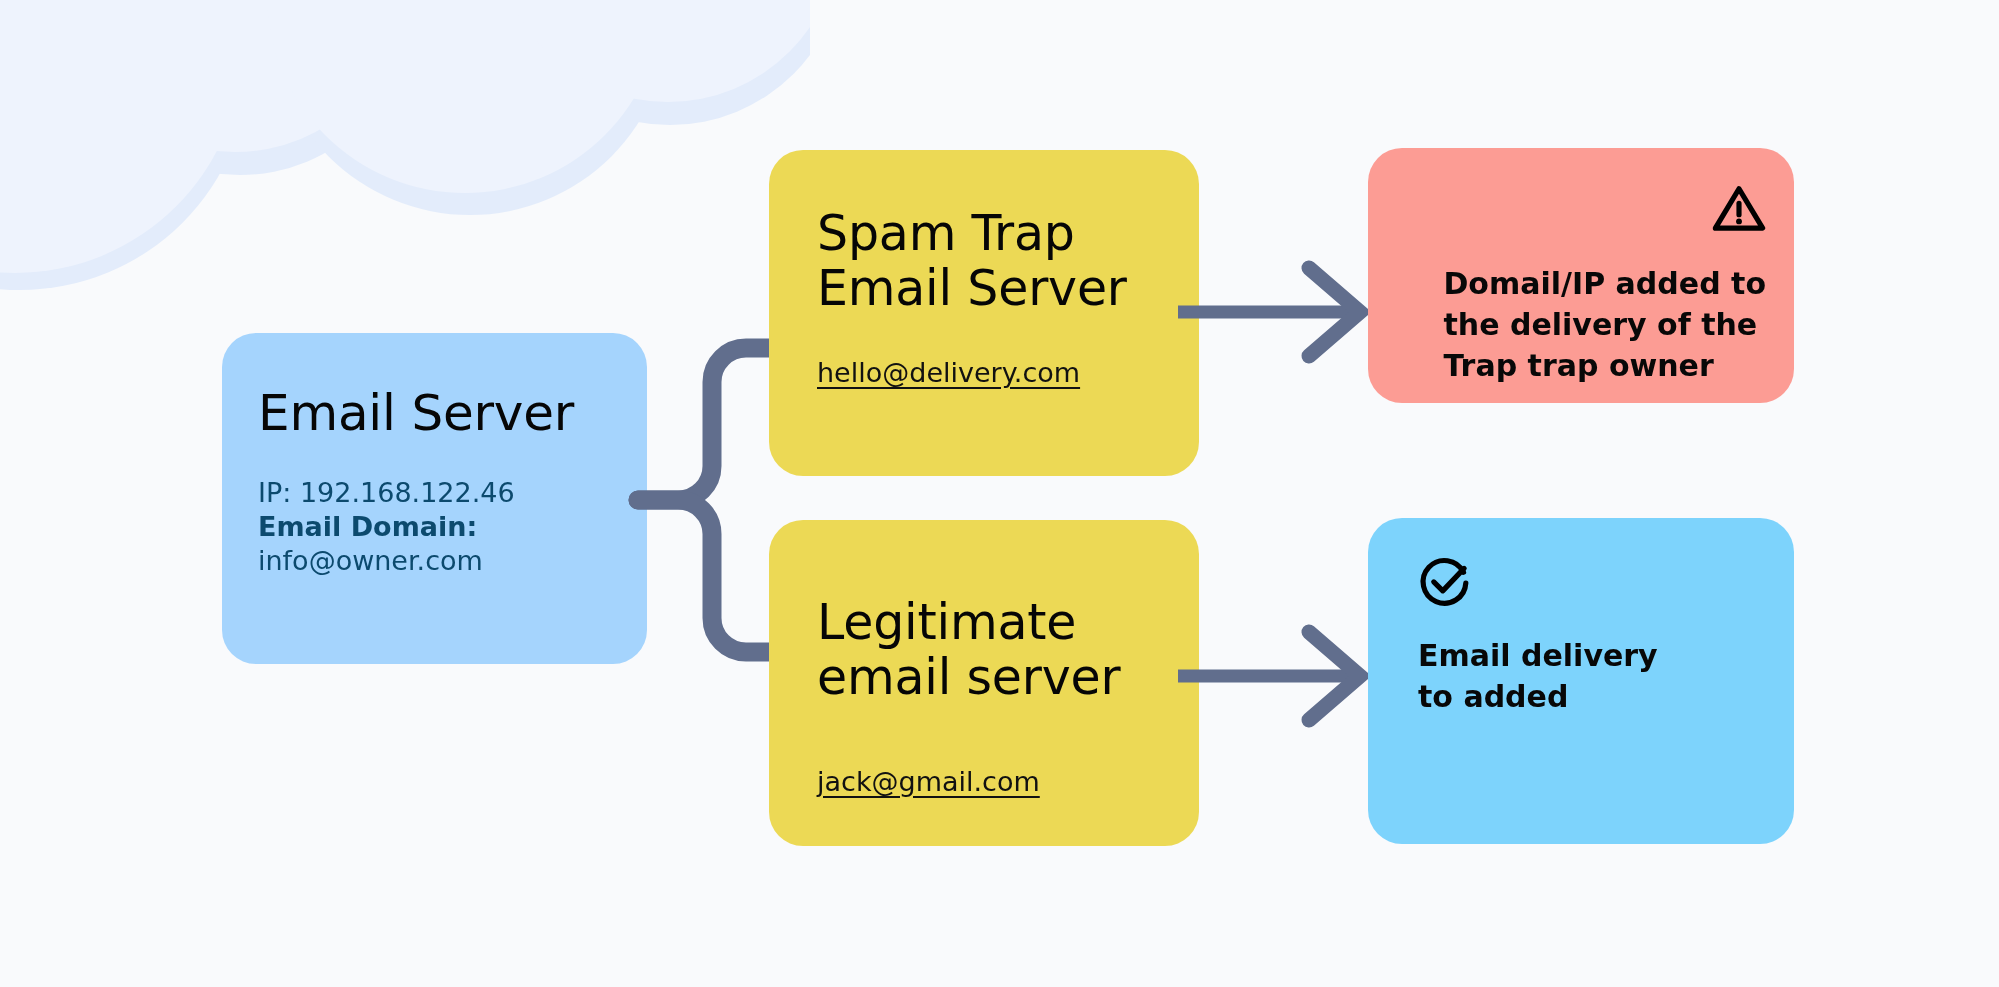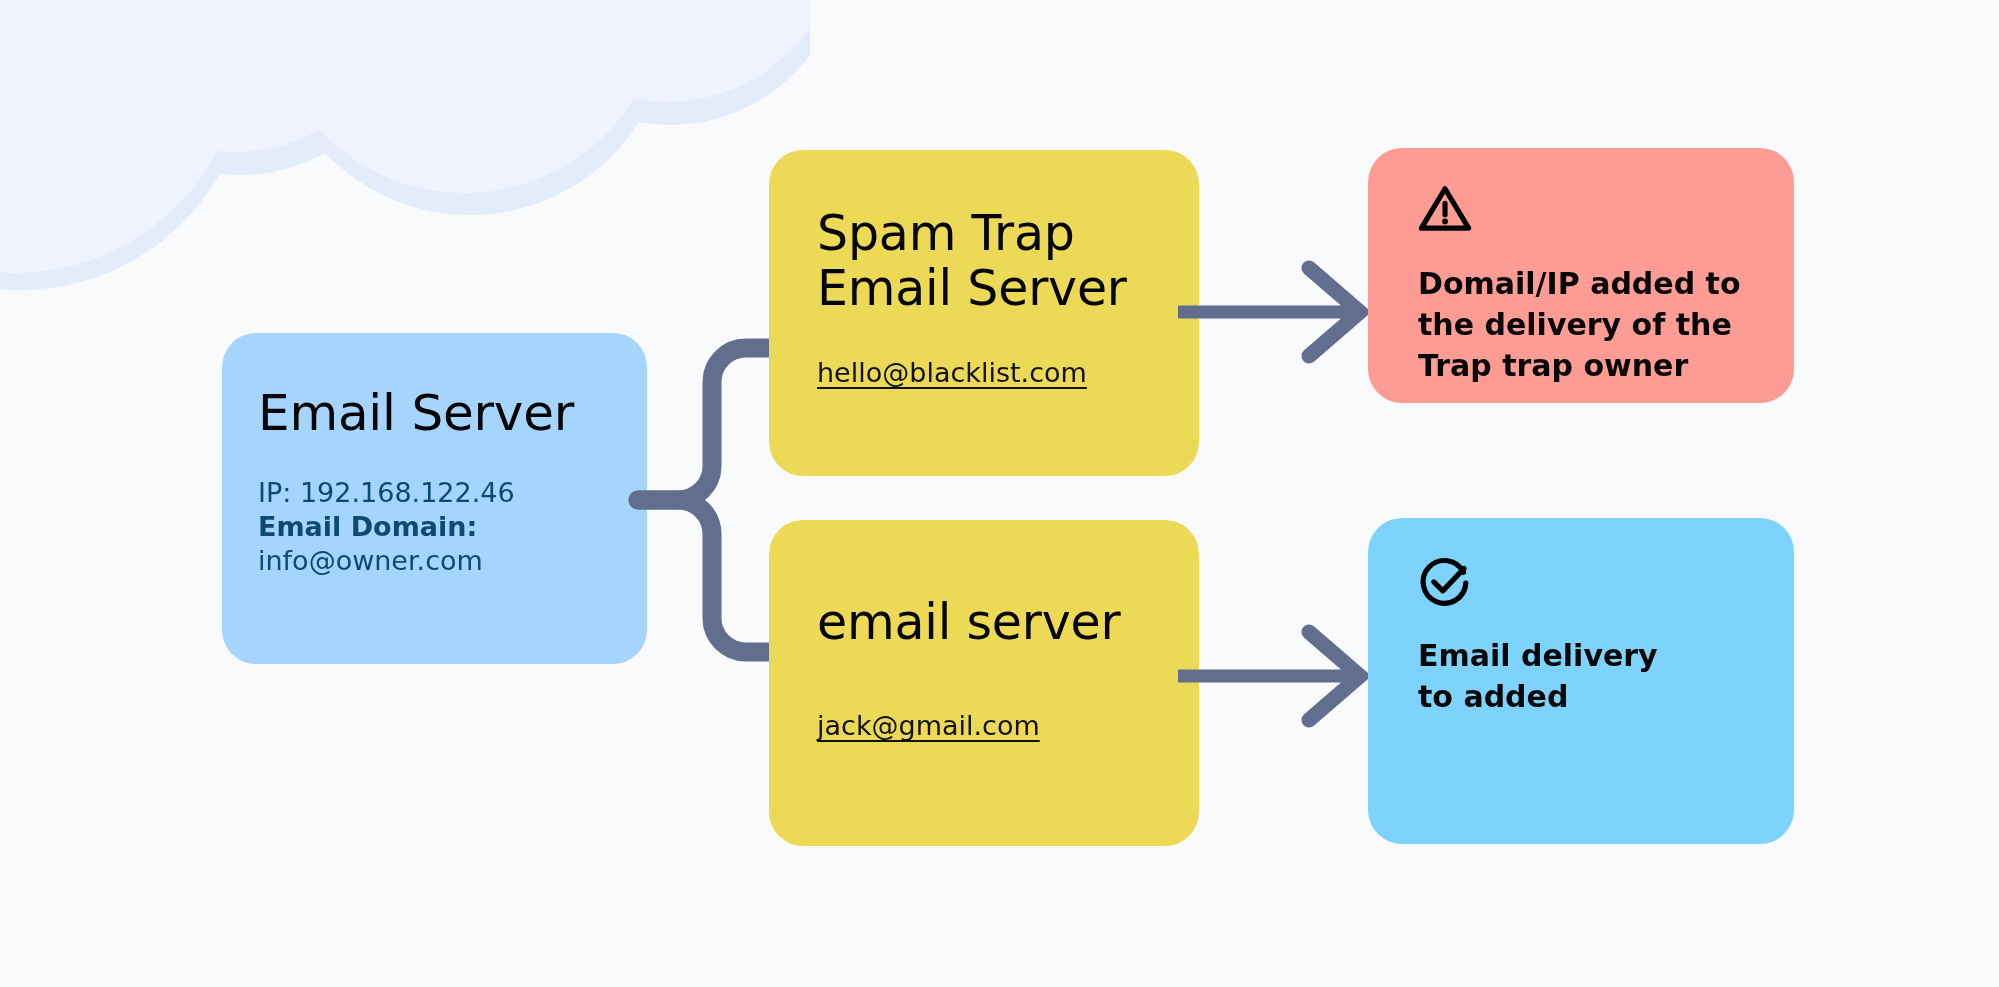--- a/index.html
+++ b/index.html
@@ -101,20 +101,21 @@
     left: 1368px;
     width: 426px;
     padding-left: 50px;
     padding-right: 28px;
     justify-content: flex-start;
   }
   #node-blacklist {
     top: 148px;
     height: 255px;
     background: #fc9c94;
+    align-items: flex-end;
   }
   #node-inbox {
     top: 518px;
     height: 326px;
     background: #7dd3fc;
   }
   .outcome-icon {
     margin-top: 34px;
     width: 54px;
     height: 54px;
@@ -182,21 +183,21 @@
   <svg class="connector-svg" id="fork-connector" viewBox="0 0 180 360" xmlns="http://www.w3.org/2000/svg">
     <path d="M 8 180 H 48 A 34 34 0 0 0 82 146 V 62 A 34 34 0 0 1 116 28 H 176" fill="none" stroke="#616e8d" stroke-width="19" stroke-linecap="round"></path>
     <path d="M 8 180 H 48 A 34 34 0 0 1 82 214 V 298 A 34 34 0 0 0 116 332 H 176" fill="none" stroke="#616e8d" stroke-width="19" stroke-linecap="round"></path>
   </svg>
 
   <div class="node node-yellow" id="node-spam-trap">
     <div class="node-title">
       <div>Spam Trap</div>
       <div>Email Server</div>
     </div>
-    <div class="node-sub">hello@blacklist.com</div>
+    <div class="node-sub">hello@delivery.com</div>
   </div>
 
   <svg class="arrow-svg" id="arrow-spam-to-blacklist" viewBox="0 0 210 120" xmlns="http://www.w3.org/2000/svg">
     <line x1="10" y1="60" x2="186" y2="60" stroke="#616e8d" stroke-width="13" stroke-linecap="butt"></line>
     <polyline points="141,16 192,60 141,104" fill="none" stroke="#616e8d" stroke-width="15" stroke-linecap="round" stroke-linejoin="miter"></polyline>
   </svg>
 
   <div class="node node-outcome" id="node-blacklist">
     <svg class="outcome-icon" viewBox="0 0 48 48" xmlns="http://www.w3.org/2000/svg">
       <path d="M24 6 L45 41 H3 Z" fill="none" stroke="#000" stroke-width="4.6" stroke-linejoin="round"></path>
@@ -205,20 +206,21 @@
     </svg>
     <div class="outcome-text">
       <div>Domail/IP added to</div>
       <div>the delivery of the</div>
       <div>Trap trap owner</div>
     </div>
   </div>
 
   <div class="node node-yellow" id="node-legitimate">
     <div class="node-title">
+      <div>Legitimate</div>
       <div>email server</div>
     </div>
     <div class="node-sub">jack@gmail.com</div>
   </div>
 
   <svg class="arrow-svg" id="arrow-legit-to-inbox" viewBox="0 0 210 120" xmlns="http://www.w3.org/2000/svg">
     <line x1="10" y1="60" x2="186" y2="60" stroke="#616e8d" stroke-width="13" stroke-linecap="butt"></line>
     <polyline points="141,16 192,60 141,104" fill="none" stroke="#616e8d" stroke-width="15" stroke-linecap="round" stroke-linejoin="miter"></polyline>
   </svg>
 

